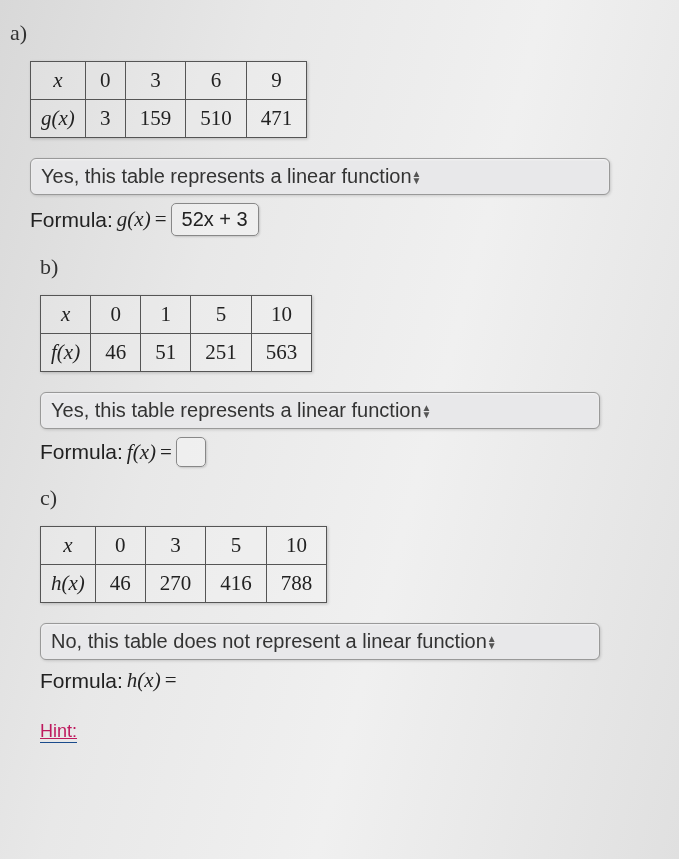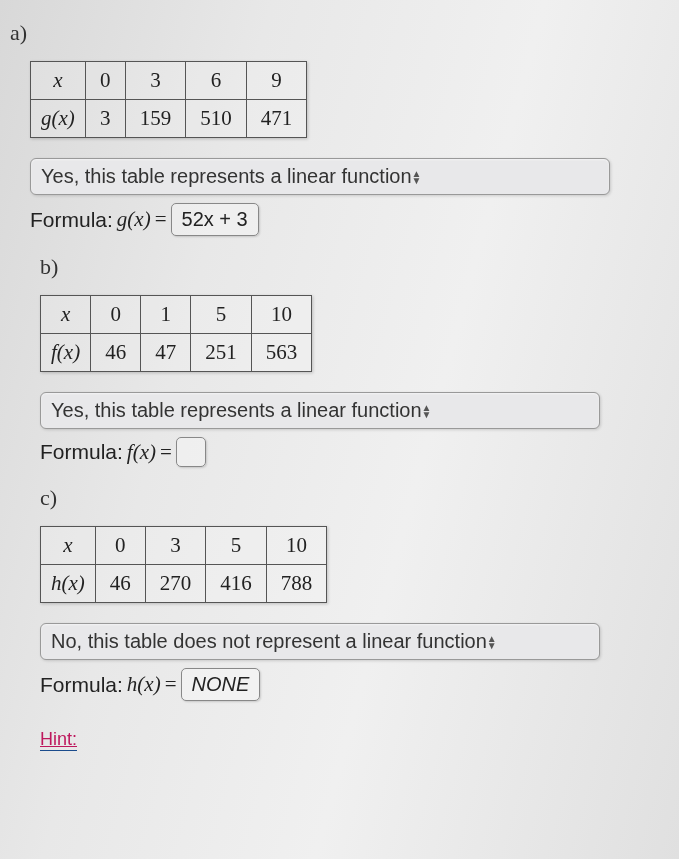--- a/index.html
+++ b/index.html
@@ -147,21 +147,21 @@
         <tr>
       <td class="fn-label"><span class="var-x">x</span></td>
       <td>0</td>
       <td>1</td>
       <td>5</td>
       <td>10</td>
     </tr>
     <tr>
       <td class="fn-label"><span class="fn-name">f(x)</span></td>
       <td>46</td>
-      <td>47</td>
+      <td>51</td>
       <td>251</td>
       <td>563</td>
     </tr>
   </tbody>
     </table>
 
   <div class="select-box narrow">
     <span>Yes, this table represents a linear function</span>
     <span class="stepper">
       <span>▲</span>
@@ -206,19 +206,16 @@
     <span class="stepper">
       <span>▲</span>
         <span>▼</span>
     </span>
   </div>
 
   <div class="formula-row">
     <span class="formula-label">Formula:</span>
     <span class="fn-name">h(x)</span>
     <span class="eq">=</span>
-    <span class="input-box">
-      <span class="ital">NONE</span>
-    </span>
   </div>
 
   <span class="hint-link">Hint:</span>
 </div>
 
 </body></html>

